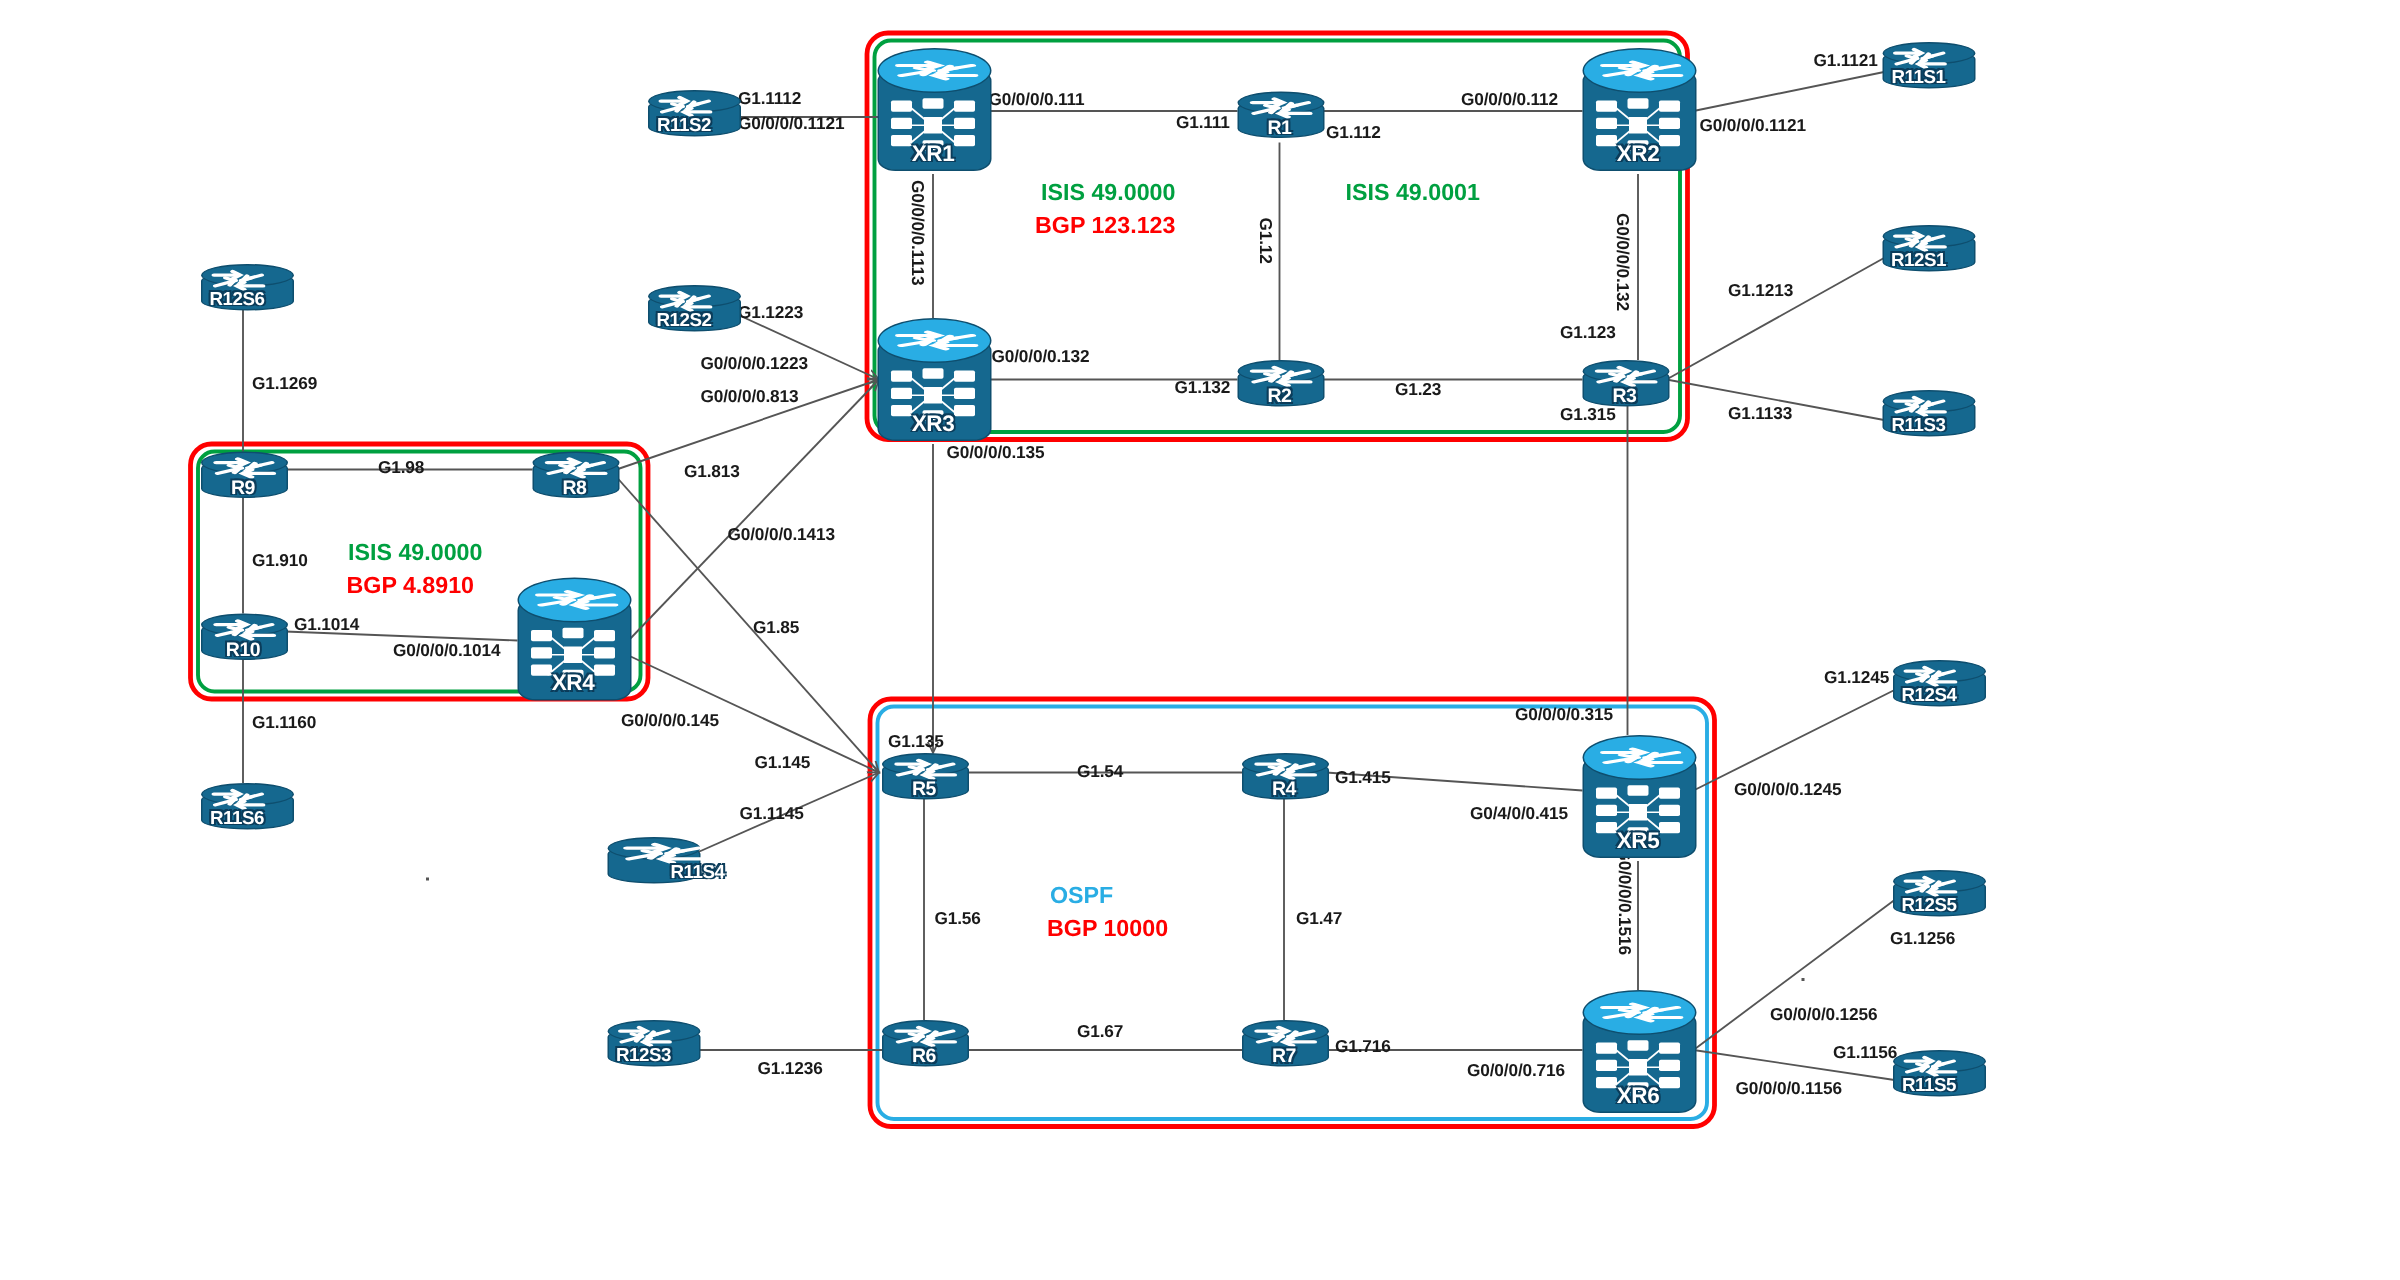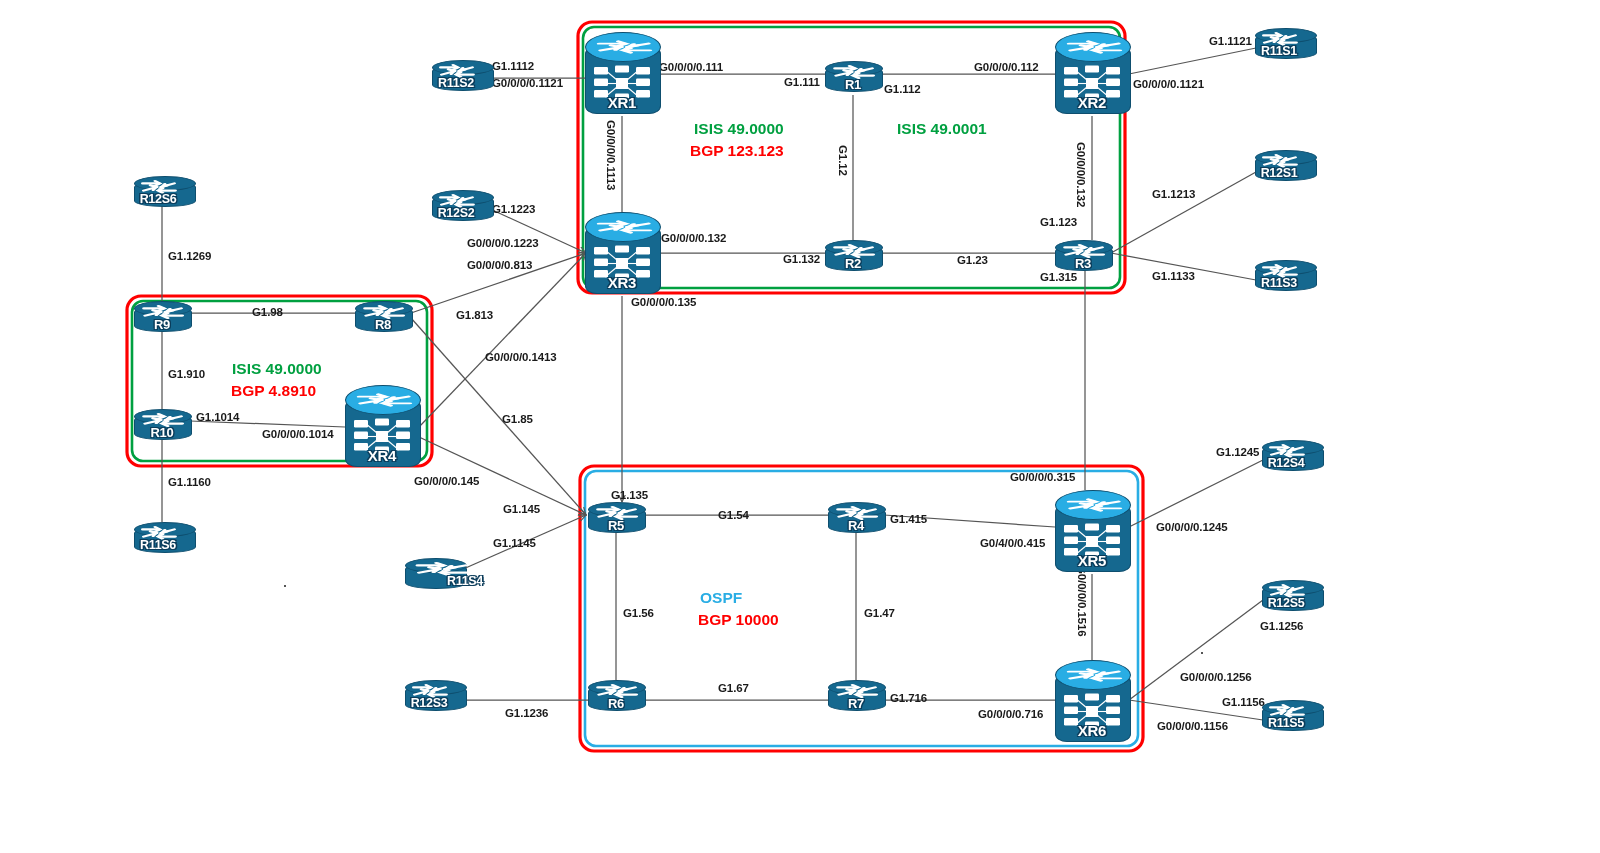--- a/index.html
+++ b/index.html
@@ -146,37 +146,37 @@
       <div class="lbl vert" style="left: 617px; top: 120px;">G0/0/0/0.1113</div>
       <div class="lbl vert" style="left: 849px; top: 145px;">G1.12</div>
       <div class="lbl vert" style="left: 1087px; top: 142px;">G0/0/0/0.132</div>
       <div class="lbl" style="left: 1152px; top: 188px;">G1.1213</div>
       <div class="lbl" style="left: 1152px; top: 270px;">G1.1133</div>
       <div class="lbl" style="left: 492px; top: 203px;">G1.1223</div>
       <div class="lbl" style="left: 467px; top: 237px;">G0/0/0/0.1223</div>
       <div class="lbl" style="left: 467px; top: 259px;">G0/0/0/0.813</div>
       <div class="lbl" style="left: 661px; top: 232px;">G0/0/0/0.132</div>
       <div class="lbl" style="left: 783px; top: 253px;">G1.132</div>
-      <div class="lbl" style="left: 957px; top: 254px;">G1.23</div>
+      <div class="lbl" style="left: 930px; top: 254px;">G1.23</div>
       <div class="lbl" style="left: 1040px; top: 216px;">G1.123</div>
       <div class="lbl" style="left: 1040px; top: 271px;">G1.315</div>
       <div class="lbl" style="left: 631px; top: 296px;">G0/0/0/0.135</div>
       <div class="lbl" style="left: 456px; top: 309px;">G1.813</div>
       <div class="lbl" style="left: 485px; top: 351px;">G0/0/0/0.1413</div>
       <div class="lbl" style="left: 502px; top: 413px;">G1.85</div>
       <div class="lbl" style="left: 168px; top: 250px;">G1.1269</div>
       <div class="lbl" style="left: 252px; top: 306px;">G1.98</div>
       <div class="lbl" style="left: 168px; top: 368px;">G1.910</div>
       <div class="lbl" style="left: 196px; top: 411px;">G1.1014</div>
       <div class="lbl" style="left: 262px; top: 428px;">G0/0/0/0.1014</div>
       <div class="lbl" style="left: 168px; top: 476px;">G1.1160</div>
       <div class="lbl" style="left: 414px; top: 475px;">G0/0/0/0.145</div>
       <div class="lbl" style="left: 503px; top: 503px;">G1.145</div>
       <div class="lbl" style="left: 493px; top: 537px;">G1.1145</div>
-      <div class="lbl" style="left: 611px; top: 489px; text-align: center;">G1.135</div>
+      <div class="lbl" style="left: 592px; top: 489px; text-align: center;">G1.135</div>
       <div class="lbl" style="left: 718px; top: 509px;">G1.54</div>
       <div class="lbl" style="left: 890px; top: 513px;">G1.415</div>
       <div class="lbl" style="left: 1010px; top: 471px;">G0/0/0/0.315</div>
       <div class="lbl" style="left: 980px; top: 537px;">G0/4/0/0.415</div>
       <div class="lbl" style="left: 1156px; top: 521px;">G0/0/0/0.1245</div>
       <div class="lbl" style="left: 1216px; top: 446px;">G1.1245</div>
       <div class="lbl vert" style="left: 1088px; top: 565px;">G0/0/0/0.1516</div>
       <div class="lbl" style="left: 623px; top: 607px;">G1.56</div>
       <div class="lbl" style="left: 864px; top: 607px;">G1.47</div>
       <div class="lbl" style="left: 1244px; top: 620px; margin-left: 16px;">G1.1256</div>

